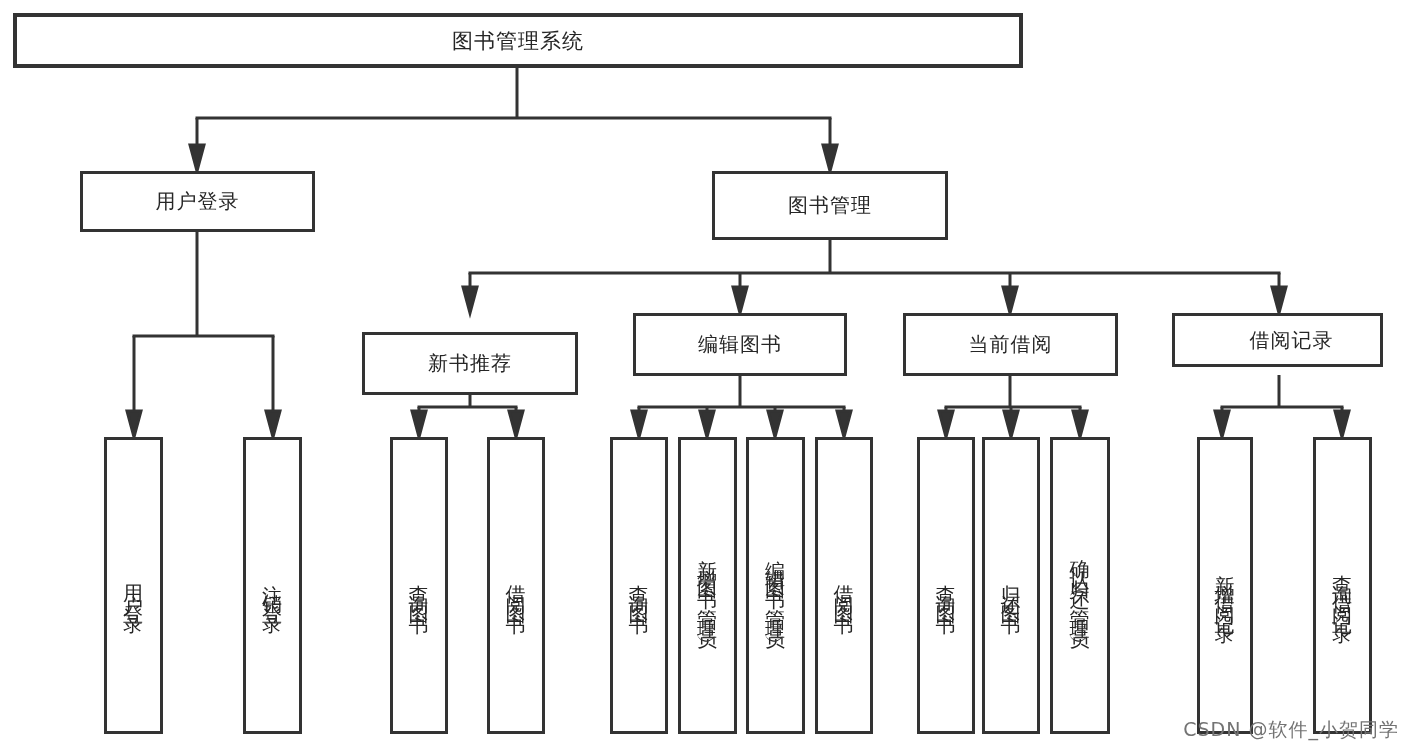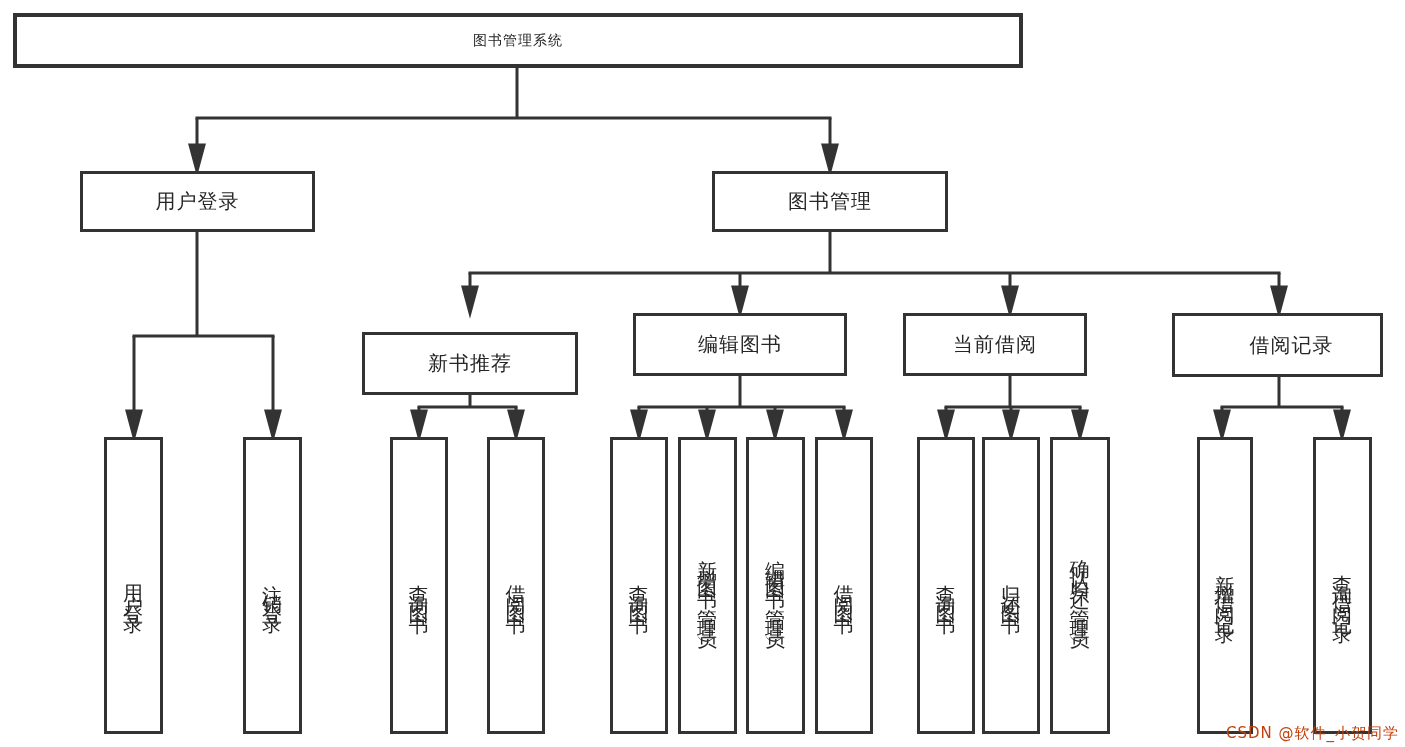--- a/index.html
+++ b/index.html
@@ -14,35 +14,35 @@
   .node {
     position:absolute;
     box-sizing:border-box;
     background:#ffffff;
     border:3px solid #333333;
     display:flex;
     align-items:center;
     justify-content:center;
     color:#262626;
   }
-  .root   { border-width:4px; font-size:14px; letter-spacing:1px; }
+  .root   { border-width:4px; font-size:21px; letter-spacing:1px; }
   .branch { font-size:20px; letter-spacing:1px; }
   .leaf {
     writing-mode:vertical-rl;
     text-orientation:mixed;
     font-size:20px;
     line-height:1;
     letter-spacing:10px;
     padding-top:6px;
   }
   .watermark {
     position:absolute;
     right:6px; bottom:4px;
-    font-size:15px;
-    color:#c2410c;
+    font-size:19px;
+    color:#737373;
     letter-spacing:1px;
     white-space:nowrap;
   }
 </style>
 </head>
 <body>
 
 <div class="canvas">
 
   <svg class="connectors" viewBox="0 0 1405 747">
@@ -98,26 +98,26 @@
         <line x1="1222" y1="407" x2="1222" y2="415"></line>
         <polygon points="1215,411 1229,411 1222,437"></polygon>
         <line x1="1342" y1="407" x2="1342" y2="415"></line>
         <polygon points="1335,411 1349,411 1342,437"></polygon>
       </g>
   </svg>
 
   <div class="node root" style="left:13px; top:13px; width:1010px; height:55px;">图书管理系统</div>
 
   <div class="node branch" style="left:80px; top:171px; width:235px; height:61px;">用户登录</div>
-  <div class="node branch" style="left:712px; top:171px; width:236px; height:61px;">图书管理</div>
+  <div class="node branch" style="left:712px; top:171px; width:236px; height:69px;">图书管理</div>
 
   <div class="node branch" style="left:362px; top:313px; width:216px; height:63px;margin-top:19px;">新书推荐</div>
   <div class="node branch" style="left:633px; top:313px; width:214px; height:63px;">编辑图书</div>
-  <div class="node branch" style="left:903px; top:313px; width:184px; height:63px;">当前借阅</div>
-  <div class="node branch" style="left:1172px; top:313px; width:211px; height:64px;padding-left:28px;">借阅记录</div>
+  <div class="node branch" style="left:903px; top:313px; width:215px; height:63px;">当前借阅</div>
+  <div class="node branch" style="left:1172px; top:313px; width:211px; height:54px;padding-left:28px;">借阅记录</div>
 
   <div class="node leaf" style="left:104px; top:437px; width:59px; height:297px;">用户登录</div>
   <div class="node leaf" style="left:243px; top:437px; width:59px; height:297px;">注销登录</div>
 
   <div class="node leaf" style="left:390px; top:437px; width:58px; height:297px;">查询图书</div>
   <div class="node leaf" style="left:487px; top:437px; width:58px; height:297px;">借阅图书</div>
 
   <div class="node leaf" style="left:610px; top:437px; width:58px; height:297px;">查询图书</div>
   <div class="node leaf" style="left:678px; top:437px; width:59px; height:297px;">新增图书（管理员）</div>
   <div class="node leaf" style="left:746px; top:437px; width:59px; height:297px;">编辑图书（管理员）</div>

